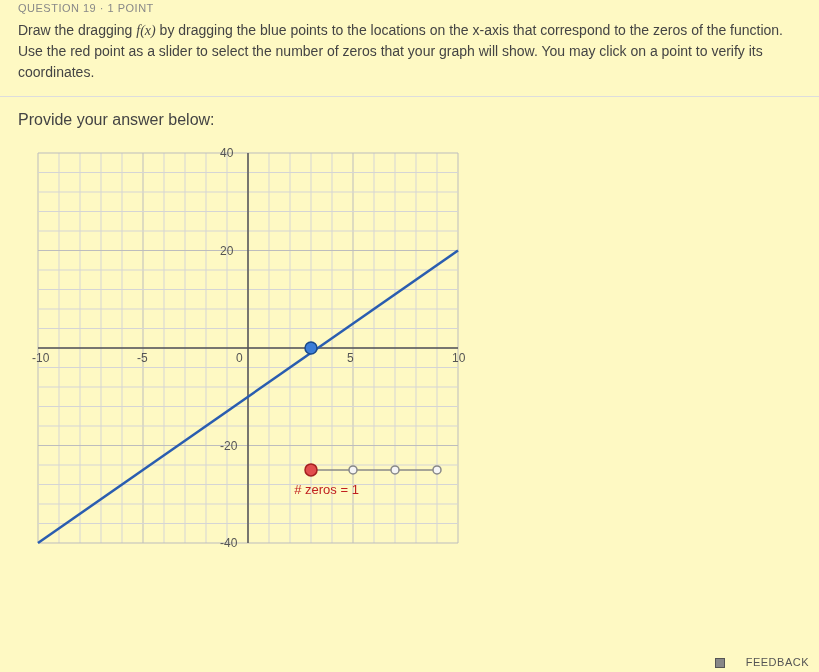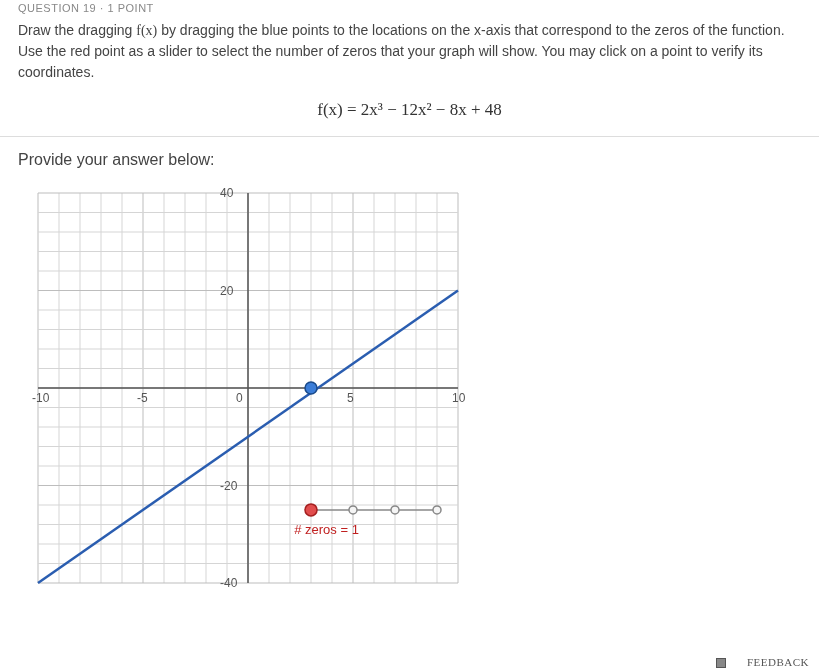--- a/index.html
+++ b/index.html
@@ -6,37 +6,37 @@
   body {
     font-family: Arial, Helvetica, sans-serif;
     background: #e8e8e8;
     width: 819px;
     height: 672px;
     overflow: hidden;
     position: relative;
     color: #333;
   }
   .page {
-    background: #ffffff;
+    background: #fef9c3;
     padding: 0 18px;
     min-height: 100%;
   }
   .qheader {
     font-size: 11px;
     color: #888;
     letter-spacing: 0.5px;
     padding: 2px 0 6px 0;
   }
   .instruction {
     font-size: 14px;
     color: #444;
     line-height: 1.45;
     padding-bottom: 10px;
   }
-  .instruction .fx { font-family: 'Times New Roman', serif; }
+  .instruction .fx { font-style: italic; font-family: 'Times New Roman', serif; }
   .equation {
     text-align: center;
     font-family: 'Times New Roman', serif;
     font-size: 17px;
     color: #333;
     padding: 8px 0 12px 0;
   }
   .divider { border-top: 1px solid #ddd; margin: 4px -18px 10px -18px; }
   .provide {
     font-size: 16px;
@@ -71,42 +71,40 @@
     position: absolute;
     right: 10px;
     bottom: 4px;
     font-size: 11px;
     letter-spacing: 0.5px;
     color: #555;
     display: flex;
     align-items: flex-end;
     gap: 21px;
     cursor: pointer;
-    font-family: Liberation Serif, serif;
   }
   .feedback .box {
     width: 10px; height: 10px;
     border: 1px solid #555;
     background: #888;
     display: inline-block;
   }
 </style>
 </head>
 <body>
 
 <div class="page">
   <div class="qheader">
     <span>QUESTION 19</span><span> · </span><span>1 POINT</span>
   </div>
 
   <p class="instruction">
     <span>Draw the dragging </span><span class="fx">f(x)</span><span> by dragging the blue points to the locations on the x-axis that correspond to the zeros of the function. Use the red point as a slider to select the number of zeros that your graph will show. You may click on a point to verify its coordinates.</span>
   </p>
 
-  <div class="equation">f(x) = 2x³ − 12x² − 8x + 48</div>
 
   <div class="divider"></div>
 
   <p class="provide">Provide your answer below:</p>
 
   <div class="graph-wrap">
     <svg class="graph" width="440" height="410" viewBox="0 0 440 410">
       <g id="grid" class="grid">
           <line x1="10" y1="10" x2="10" y2="400" class="major"></line>
           <line x1="31" y1="10" x2="31" y2="400" class=""></line>

